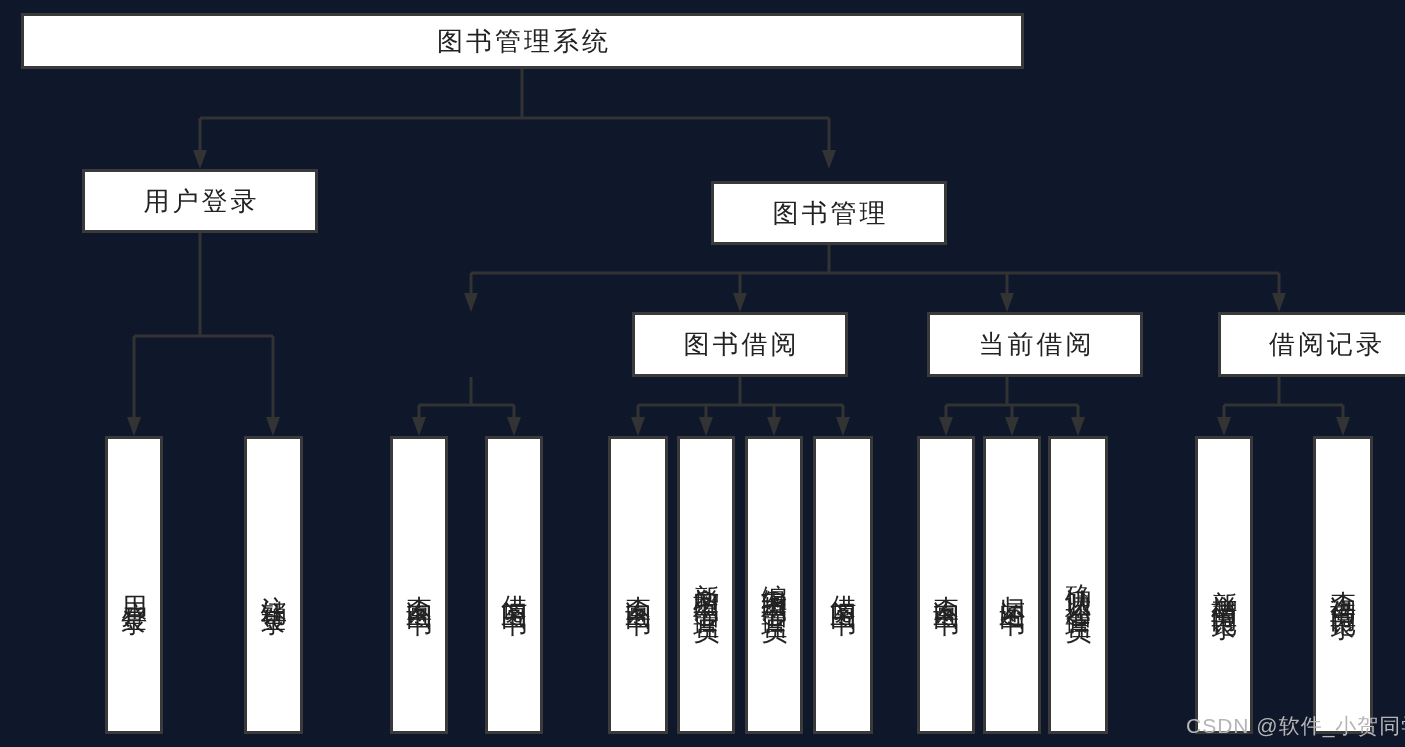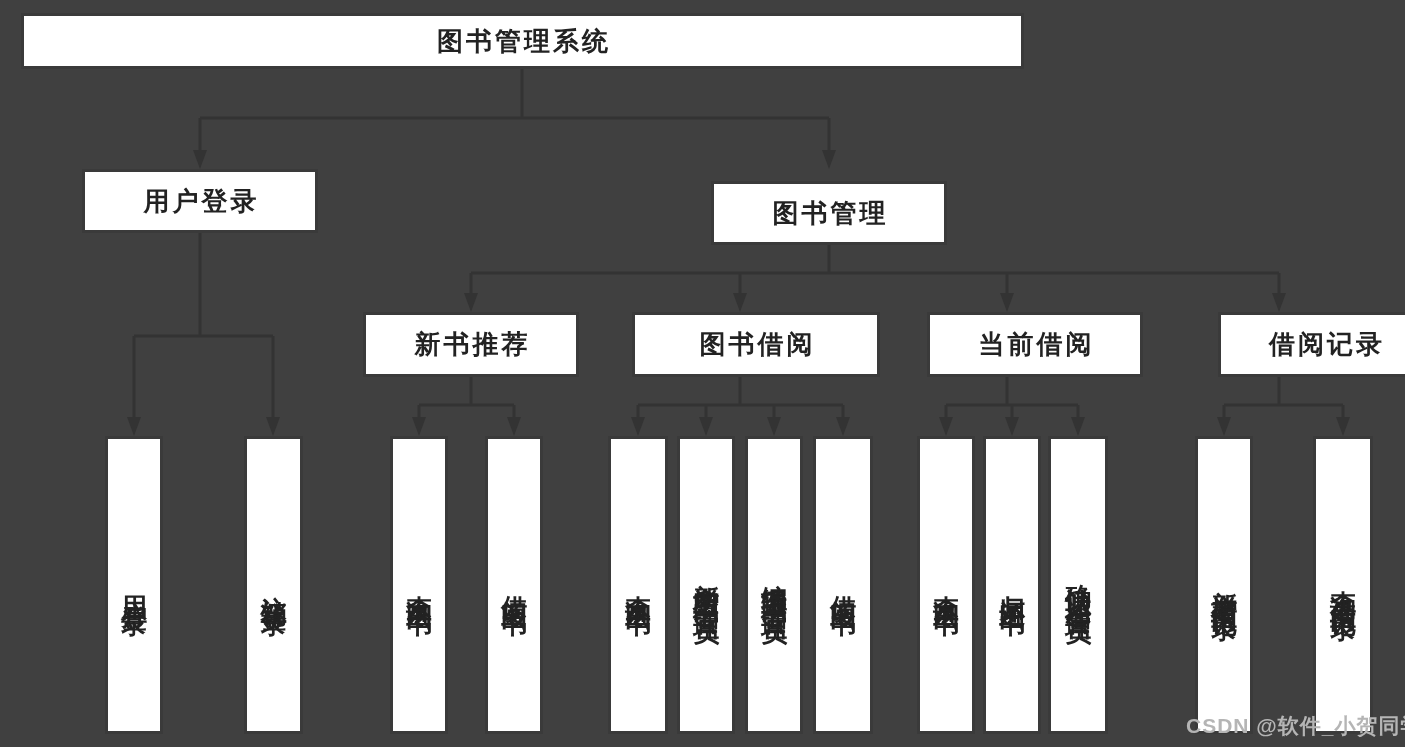--- a/index.html
+++ b/index.html
@@ -1,23 +1,22 @@
 <!DOCTYPE html>
 <html><head>
 <meta charset="utf-8">
 <style>
   html, body { margin: 0; padding: 0; background: #ffffff; }
   .canvas {
     position: relative;
     width: 1405px;
     height: 747px;
-    background: #404040;
+    background: #0f172a;
     overflow: hidden;
     font-family: "Liberation Sans", "DejaVu Sans", sans-serif;
-    font-weight: bold;
   }
   svg.connectors {
     position: absolute;
     left: 0; top: 0;
     width: 1405px; height: 747px;
   }
   .box {
     position: absolute;
     box-sizing: border-box;
     background: #ffffff;
@@ -110,22 +109,21 @@
       <polygon points="1217,417 1231,417 1224,436"></polygon>
       <polygon points="1336,417 1350,417 1343,436"></polygon>
     </g>
   </svg>
 
   <div class="box h" style="left:21px; top:13px; width:1003px; height:56px;">图书管理系统</div>
 
   <div class="box h" style="left:82px; top:169px; width:236px; height:64px;">用户登录</div>
   <div class="box h" style="left:711px; top:181px; width:236px; height:64px;">图书管理</div>
 
-  <div class="box h" style="left:363px; top:312px; width:216px; height:65px;">新书推荐</div>
-  <div class="box h" style="left:632px; top:312px; width:248px; height:65px;">图书借阅</div>
+  <div class="box h" style="left:632px; top:312px; width:216px; height:65px;">图书借阅</div>
   <div class="box h" style="left:899px; top:312px; width:216px; height:65px;margin-left:28px;">当前借阅</div>
   <div class="box h" style="left:1172px; top:312px; width:215px; height:65px;margin-left:46px;">借阅记录</div>
 
   <div class="box v" style="left:105px; top:436px; width:58px; height:298px;">
     <span class="vtext">用户登录</span>
   </div>
   <div class="box v" style="left:244px; top:436px; width:59px; height:298px;">
     <span class="vtext">注销登录</span>
   </div>
 

